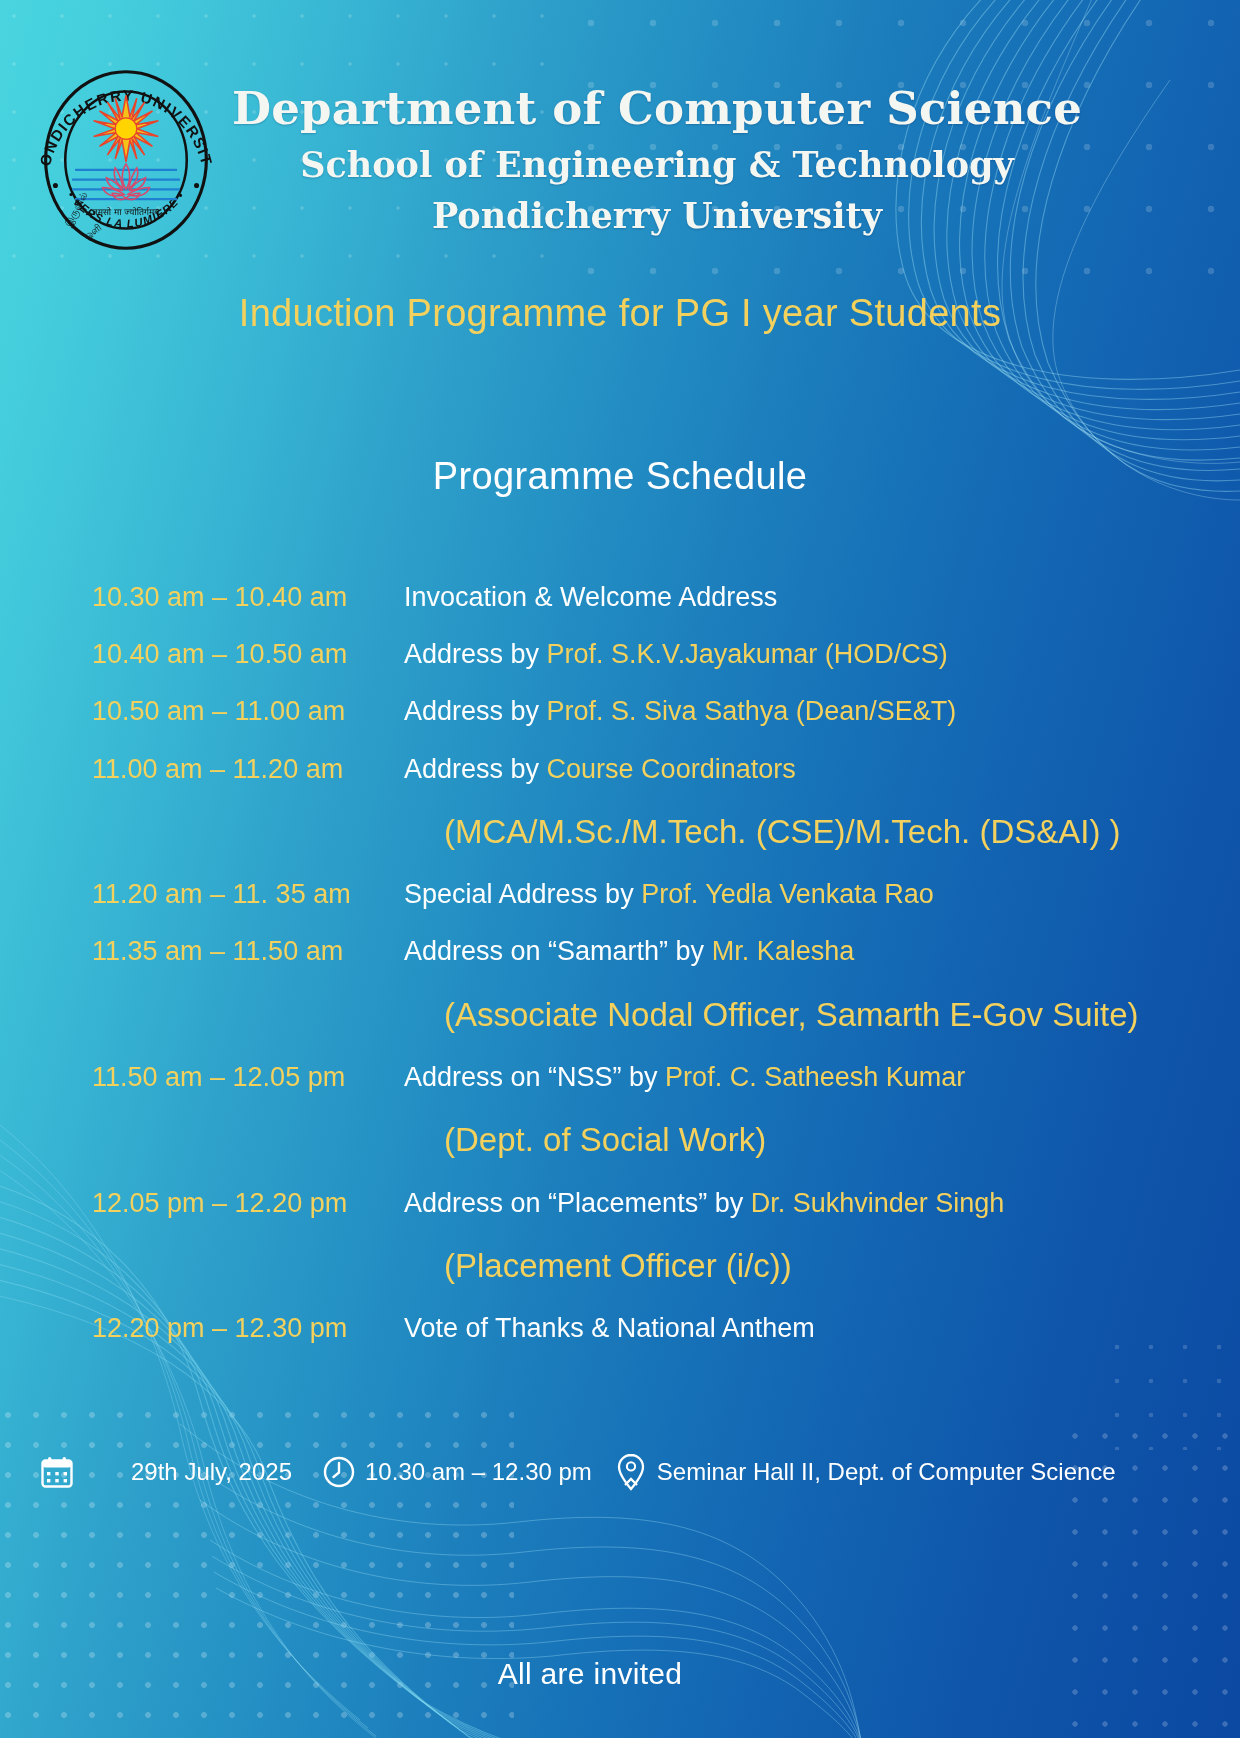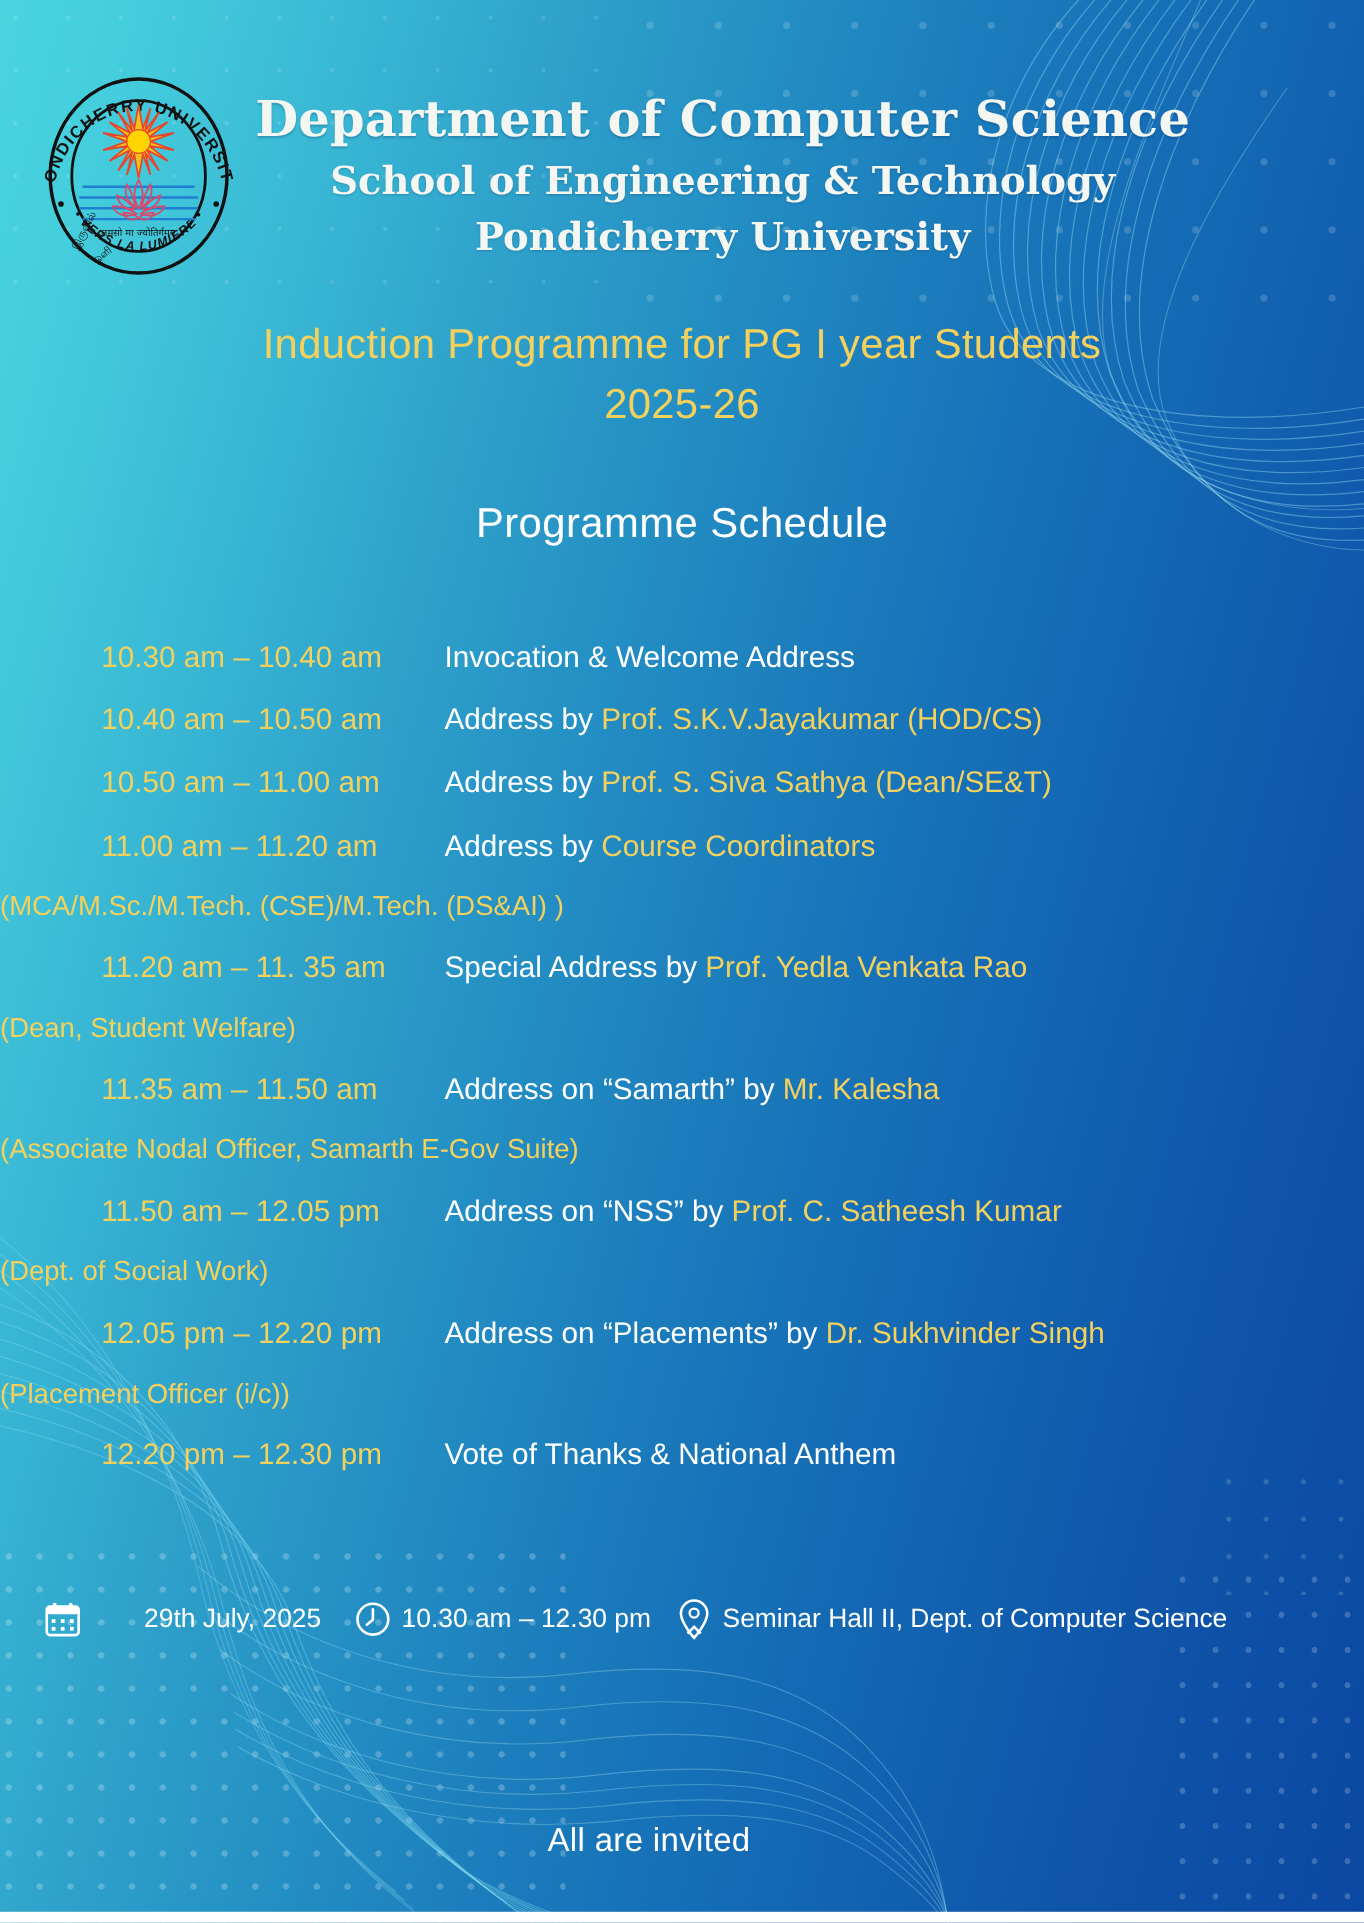--- a/index.html
+++ b/index.html
@@ -141,22 +141,23 @@
   }
   .desc {
     flex: 1 1 auto;
     color: #ffffff;
     font-size: 27px;
     line-height: 1.86;
     white-space: nowrap;
   }
   .desc .hl { color: #f4d15c; }
   .subline {
+    padding-left: 444px;
     color: #f4d15c;
-    font-size: 25px;
+    font-size: 33px;
     line-height: 1.86;
     margin-bottom: 7px;
     white-space: nowrap;
   }
 
   
   #meta {
     position: absolute; left: 40px; top: 1452px; width: 1180px;
     display: flex; align-items: center;
     color: #ffffff;
@@ -295,21 +296,20 @@
 
     <div id="header-text">
       <div id="dept-title">Department of Computer Science</div>
       <div id="school-title">School of Engineering &amp; Technology</div>
       <div id="univ-title">Pondicherry University</div>
     </div>
   </div>
 
   <div id="induction">
     <span>Induction Programme for PG I year Students</span>
-    <span class="l2">2025-26</span>
   </div>
 
   <div id="sched-title">Programme Schedule</div>
 
   <div id="schedule">
       <div class="row">
         <div class="time">10.30 am – 10.40 am</div>
         <div class="desc"><span>Invocation &amp; Welcome Address</span></div>
       </div>
       <div class="row">
@@ -322,21 +322,20 @@
       </div>
       <div class="row">
         <div class="time">11.00 am – 11.20 am</div>
         <div class="desc"><span>Address by </span><span class="hl">Course Coordinators</span></div>
       </div>
       <div class="subline">(MCA/M.Sc./M.Tech. (CSE)/M.Tech. (DS&amp;AI) )</div>
       <div class="row">
         <div class="time">11.20 am – 11. 35 am</div>
         <div class="desc"><span>Special Address by </span><span class="hl">Prof. Yedla Venkata Rao</span></div>
       </div>
-      <div class="subline">(Dean, Student Welfare)</div>
       <div class="row">
         <div class="time">11.35 am – 11.50 am</div>
         <div class="desc"><span>Address on “Samarth”  by </span><span class="hl">Mr. Kalesha</span></div>
       </div>
       <div class="subline">(Associate Nodal Officer, Samarth E-Gov Suite)</div>
       <div class="row">
         <div class="time">11.50 am – 12.05 pm</div>
         <div class="desc"><span>Address on “NSS” by </span><span class="hl">Prof. C. Satheesh Kumar</span></div>
       </div>
       <div class="subline">(Dept. of Social Work)</div>

